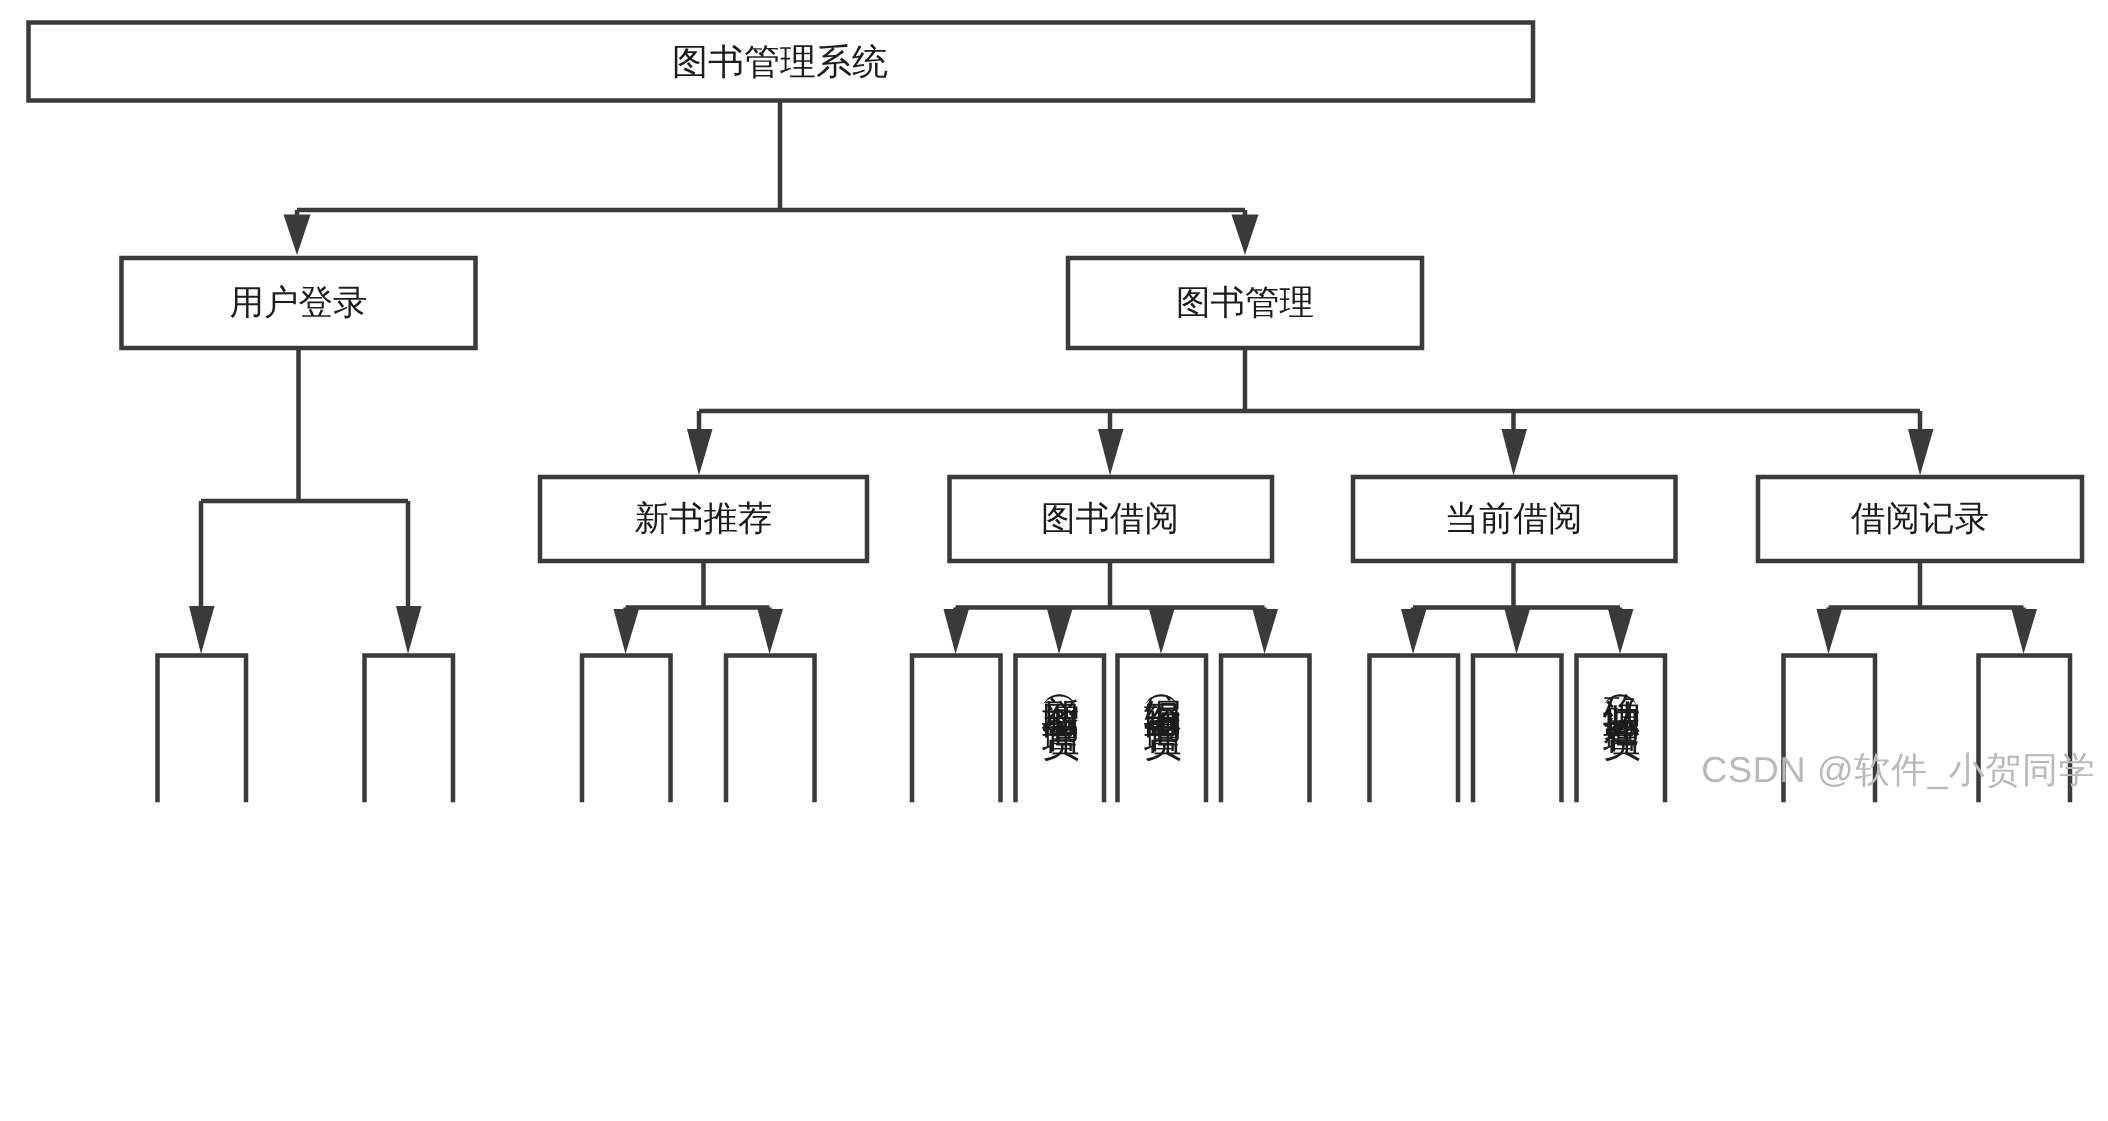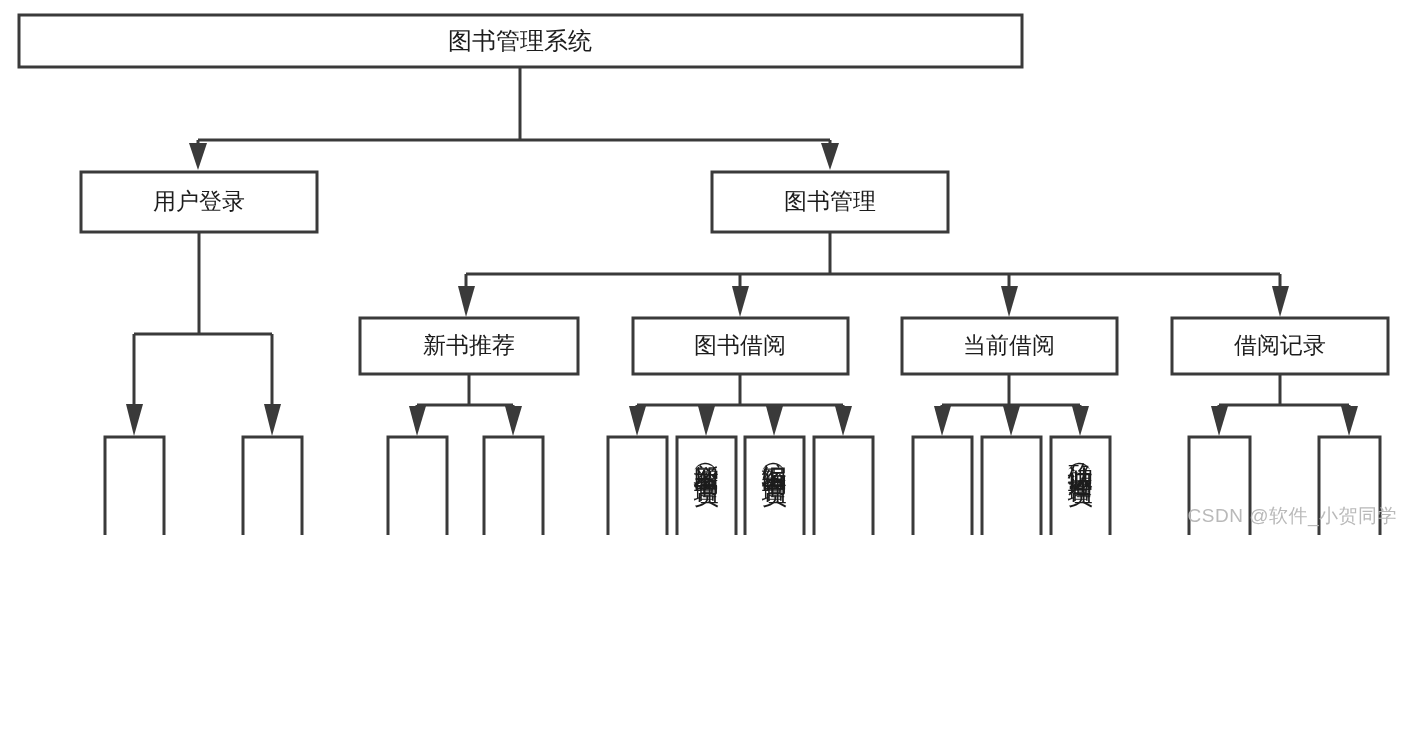--- a/index.html
+++ b/index.html
@@ -62,21 +62,21 @@
     align-items: center;
     justify-content: center;
     white-space: nowrap;
     pointer-events: none;
   }
   #watermark {
     position: absolute;
     right: 8px;
     bottom: 6px;
     font-family: "Liberation Sans", "DejaVu Sans", sans-serif;
-    font-size: 19px;
+    font-size: 24px;
     color: #b9b9b9;
     letter-spacing: 0.5px;
     white-space: nowrap;
   }
 </style>
 </head>
 <body>
 
 <div id="canvas-wrap">
 

